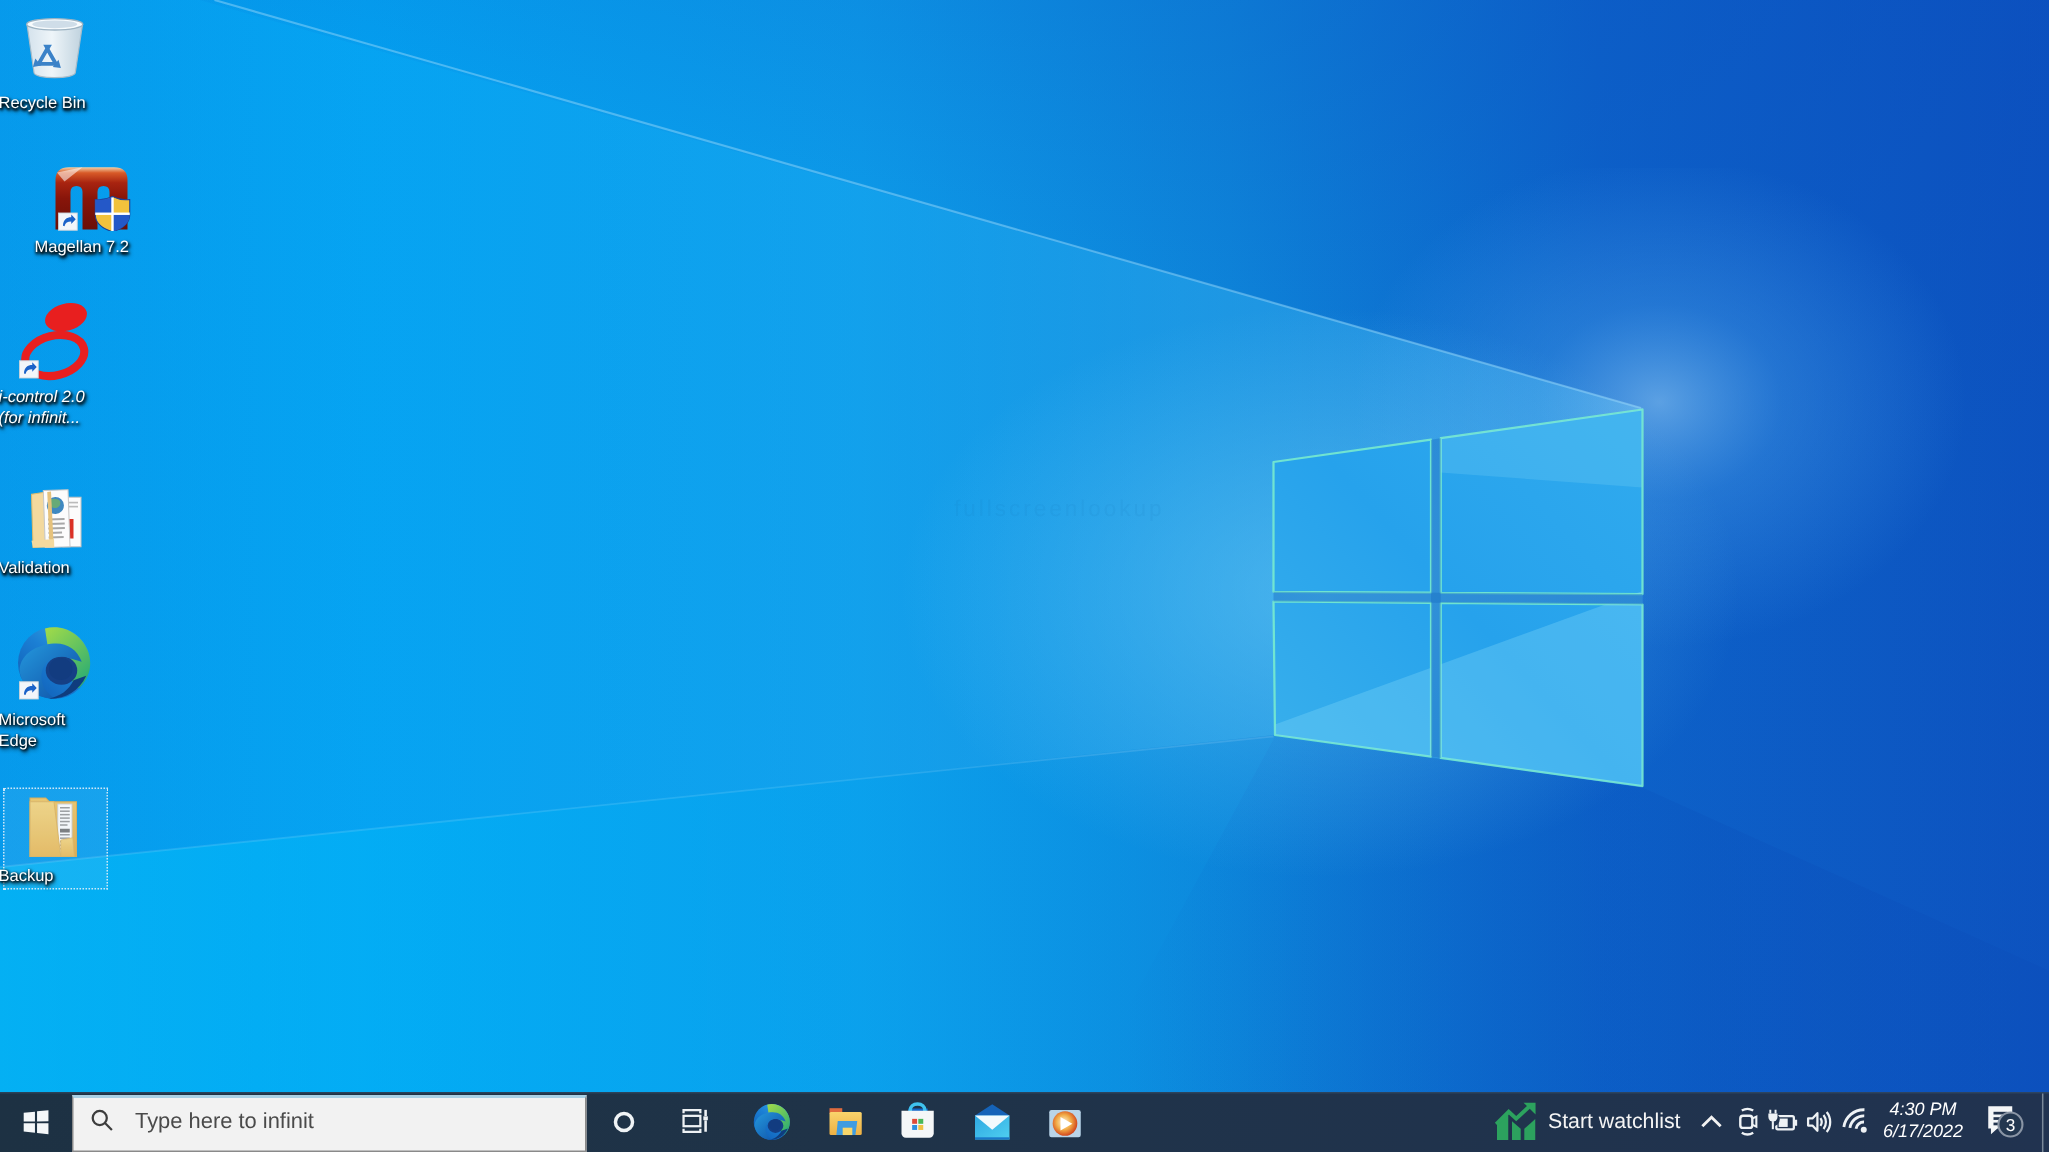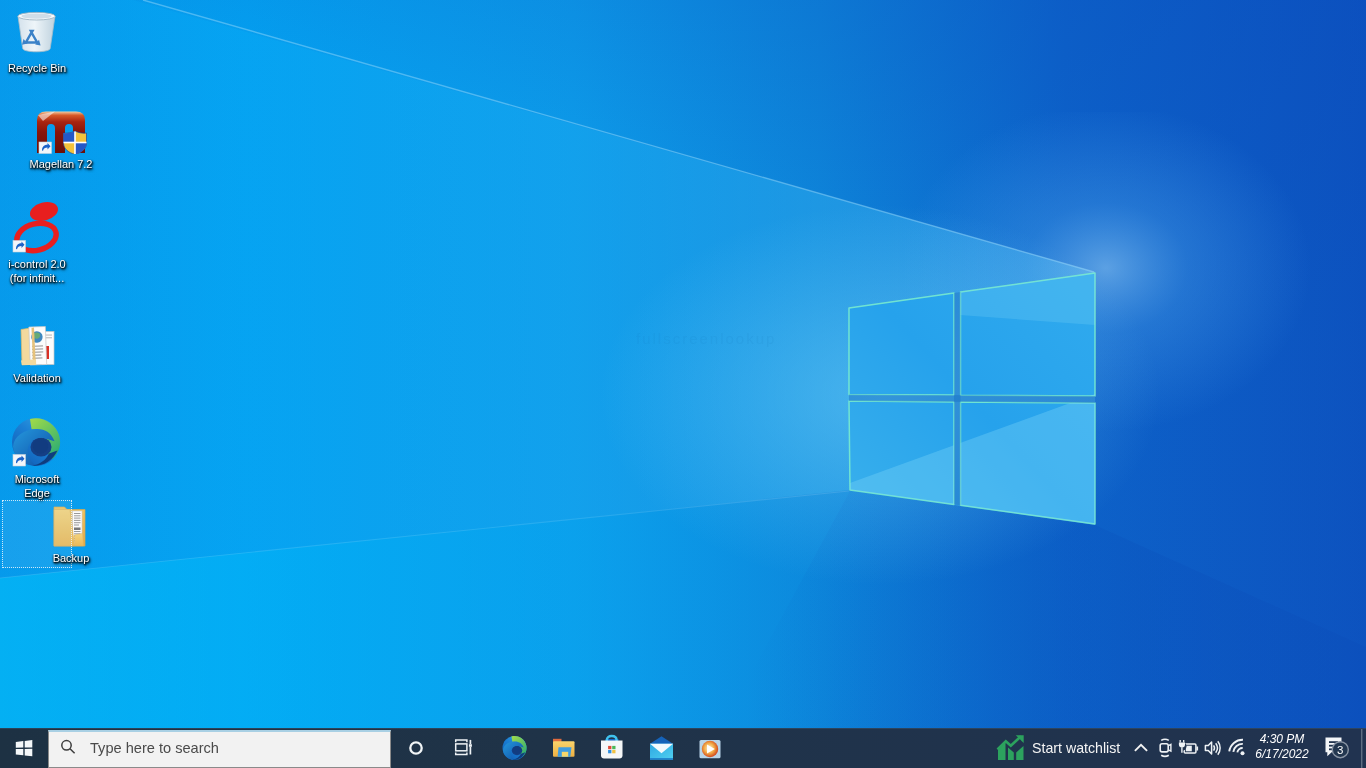--- a/index.html
+++ b/index.html
@@ -1,18 +1,18 @@
 <!DOCTYPE html>
 <html><head>
 <meta charset="utf-8">
 <style>
 html,body{margin:0;padding:0;}
 body{width:1366px;height:768px;overflow:hidden;font-family:"Liberation Sans",sans-serif;position:relative;background:#0d8ce0;-webkit-font-smoothing:antialiased;}
 #wall{position:absolute;left:0;top:0;}
-.dicon{position:absolute;width:76px;text-align:center;}
+.dicon{position:absolute;width:76px;text-align:left;}
 .dlabel{color:#fff;font-size:11px;line-height:13.5px;text-shadow:1px 1px 2px #000,0 1px 2px #000,1px 2px 3px rgba(0,0,0,.9);transform:translateZ(0);}
 #taskbar{position:absolute;left:0;top:728px;width:1366px;height:40px;background:linear-gradient(90deg,#1d3143 0%,#1f3348 40%,#213350 100%);border-top:1px solid rgba(70,100,130,.35);box-sizing:border-box;}
 #searchbox{position:absolute;left:48px;top:730px;width:343px;height:38px;background:#f2f2f2;border:1px solid #8a8a8a;border-top:2px solid #a9d0e4;box-sizing:border-box;}
 #searchtext{position:absolute;left:90px;top:740px;font-size:14.6px;color:#4a4a4a;transform:translateZ(0);}
 #watchtext{position:absolute;left:1032px;top:740px;font-size:14.2px;color:#f5f5f5;transform:translateZ(0);text-align:center;}
 #clock{position:absolute;left:1248px;top:732px;width:68px;text-align:center;color:#fff;font-size:12px;line-height:15px;transform:translateZ(0);font-style:italic;}
 #backup::before{content:"";position:absolute;left:3px;top:0;width:68px;height:66px;border:1px dotted rgba(235,244,250,0.85);background:rgba(180,220,245,0.10);}
 </style>
 </head>
 <body>
@@ -129,21 +129,21 @@
 <path d="M52,25 C48,27 44,27.5 40.5,27 L40.5,36.5 L52,36.5 Z" fill="#2458c8"></path>
 <path d="M52,36.5 L63.5,36.5 L63.5,37 C63.5,43 58.5,46.5 52,48.5 Z" fill="#2458c8"></path>
 <path d="M51.2,25.6 L52.8,25.6 L52.8,48.2 L51.2,48.2 Z" fill="#ffffff"></path>
 <rect x="40.5" y="35.7" width="23" height="1.6" fill="#ffffff"></rect>
 <rect x="16" y="36" width="12.5" height="11.5" fill="#f2f6fa" stroke="#c8d2da" stroke-width="0.6"></rect>
 <path d="M19,44.5 C19,40.5 21.5,38.8 24.5,38.8 L24.5,37 L27.5,40.2 L24.5,43.4 L24.5,41.6 C22,41.6 20.5,42.5 20,44.8 Z" fill="#1b62c8"></path>
 </svg>
 <div class="dlabel">Magellan 7.2</div>
 </div>
 
-<div class="dicon" style="left:-1px;top:198px;">
+<div class="dicon" style="left:-1px;top:198px;font-style:italic;">
 <svg width="76" height="56" viewBox="0 0 76 56">
 <g transform="rotate(-15 45 13.5)">
         <ellipse cx="45" cy="13.5" rx="14.3" ry="9" fill="#e81f1f"></ellipse>
       </g>
 <g transform="rotate(-14 37.5 39)">
         <ellipse cx="37.5" cy="39" rx="20" ry="13.2" fill="none" stroke="#e81f1f" stroke-width="5.4"></ellipse>
       </g>
 <rect x="14" y="42.5" width="12.5" height="11.5" fill="#f2f6fa" stroke="#c8d2da" stroke-width="0.6"></rect>
 <path d="M17,51 C17,47 19.5,45.3 22.5,45.3 L22.5,43.5 L25.5,46.7 L22.5,49.9 L22.5,48.1 C20,48.1 18.5,49 18,51.3 Z" fill="#1b62c8"></path>
 </svg>
@@ -195,21 +195,21 @@
 <ellipse cx="42" cy="31" rx="10.5" ry="9.5" fill="#153f85"></ellipse>
 <path d="M14,30.5 C15,41.5 24.5,49.8 37,49.3 C30,44.5 27.4,38 29,31.5 C30.8,24.7 37,21 44.5,22 L55.5,25.2 C52.5,16.5 45,12.3 36.8,13 C25.5,14 15,19.5 14,30.5 Z" fill="url(#eg3)"></path>
 <ellipse cx="41.5" cy="30" rx="7.8" ry="7.4" fill="#123c80"></ellipse>
 <path d="M33,49.7 C43,50.5 53.5,45.5 58.5,34.5 L50,37.5 C47,44 41,48.5 33,49.7 Z" fill="#0f3d7e"></path>
 <rect x="14" y="38.5" width="12.5" height="11.5" fill="#f2f6fa" stroke="#c8d2da" stroke-width="0.6"></rect>
 <path d="M17,47 C17,43 19.5,41.3 22.5,41.3 L22.5,39.5 L25.5,42.7 L22.5,45.9 L22.5,44.1 C20,44.1 18.5,45 18,47.3 Z" fill="#1b62c8"></path>
 </svg>
 <div class="dlabel">Microsoft<br>Edge</div>
 </div>
 
-<div class="dicon" id="backup" style="left:-1px;top:500px;padding-left:34px;">
+<div class="dicon" id="backup" style="left:-1px;top:525px;">
 <svg width="76" height="48" viewBox="0 0 76 48">
 <defs>
         <linearGradient id="fbody" x1="0" y1="0" x2="0" y2="1">
           <stop offset="0" stop-color="#eec463"></stop>
           <stop offset="1" stop-color="#e2a945"></stop>
         </linearGradient>
 <linearGradient id="ffront" x1="0" y1="0" x2="0" y2="1">
           <stop offset="0" stop-color="#f4d47e"></stop>
           <stop offset="1" stop-color="#e9b858"></stop>
         </linearGradient>
@@ -357,15 +357,15 @@
 
 <path d="M1325.5,9.5 H1341.5 V24.3 H1331.6 L1327.3,28.2 V24.3 H1325.5 Z" fill="#f4f6f8"></path>
 <rect x="1329" y="13.2" width="9.2" height="1.8" fill="#22344e"></rect>
 <rect x="1329" y="16.8" width="9.2" height="1.8" fill="#22344e"></rect>
 <rect x="1329" y="20.4" width="7" height="1.8" fill="#22344e"></rect>
 <circle cx="1340.3" cy="21.7" r="8" fill="#233750" stroke="#8a95a5" stroke-width="1.4"></circle>
 <text x="1340.3" y="25.7" font-size="11.5" fill="#ffffff" text-anchor="middle" font-family="Liberation Sans, sans-serif">3</text>
 
 <line x1="1361.8" y1="1" x2="1361.8" y2="40" stroke="#7a8898" stroke-width="1"></line>
 </svg>
-<div id="searchtext">Type here to search</div>
+<div id="searchtext">Type here to infinit</div>
 <div id="watchtext">Start watchlist</div>
 <div id="clock">4:30 PM<br>6/17/2022</div>
 
 </body></html>

